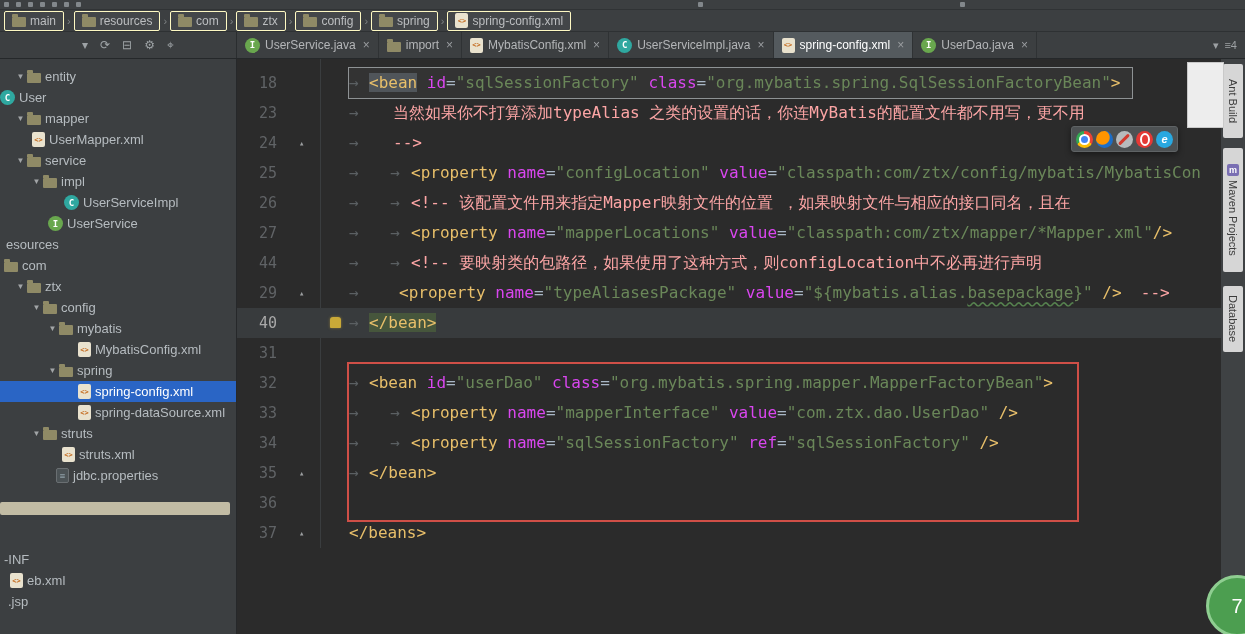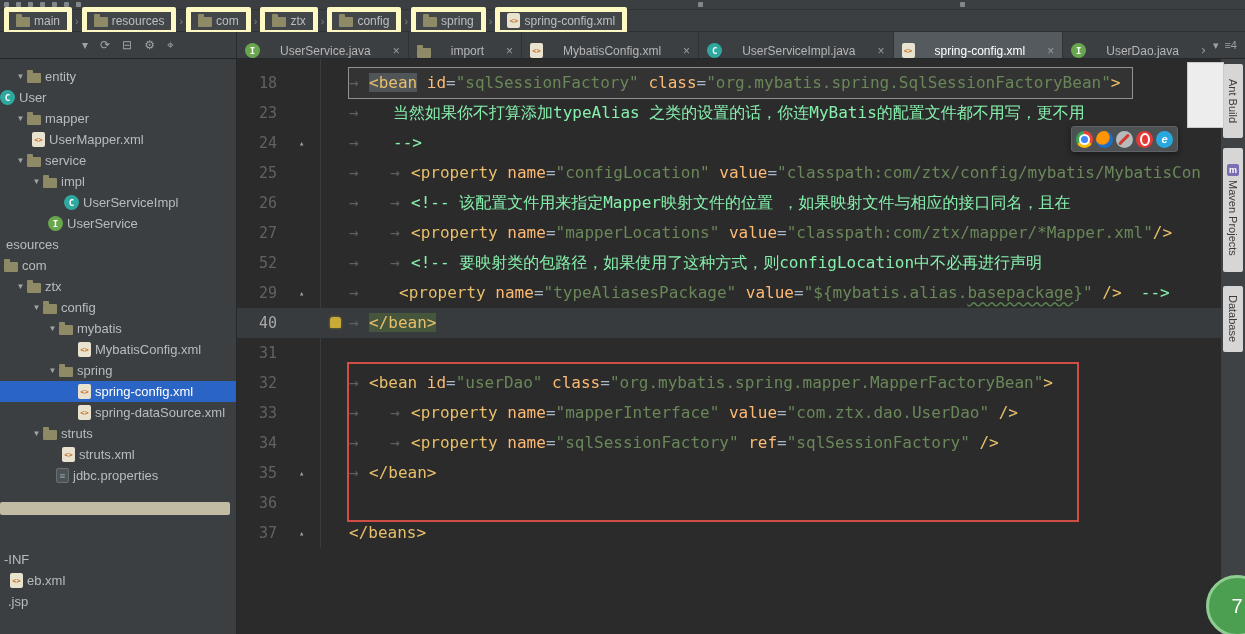--- a/index.html
+++ b/index.html
@@ -10,31 +10,31 @@
   .topstrip{position:absolute;left:0;top:0;width:100%;height:10px;background:#3C3F41;
             border-bottom:1px solid #303335;display:flex;align-items:center;gap:7px;
             padding-left:4px;box-sizing:border-box;z-index:3}
   .tsq{width:5px;height:5px;background:#9aa0a4;opacity:.75;border-radius:1px;flex:none}
 
   
   .crumbs{position:absolute;left:0;top:10px;width:100%;height:22px;background:#3C3F41;
           border-bottom:1px solid #2e3133;display:flex;align-items:center;gap:2px;
           padding-left:4px;box-sizing:border-box;z-index:3}
   .crumb{display:flex;align-items:center;gap:4px;height:16px;padding:1px 7px;
-         border:5px solid #fef9c3;border-radius:2px;background:#434649;color:#bcbec0;font-size:12px}
+         border:1px solid #fef9c3;border-radius:2px;background:#434649;color:#bcbec0;font-size:12px}
   .crumb-sep{color:#7d8183;font-size:11px;margin:0 1px}
 
   
   .row2{position:absolute;left:0;top:32px;width:100%;height:26px;background:#3C3F41;
         border-bottom:1px solid #25282a;display:flex;z-index:3}
   .ptool{width:237px;flex:none;display:flex;align-items:center;gap:12px;color:#9DA2A5;
          font-size:12px;padding-left:82px;box-sizing:border-box;border-right:1px solid #2a2d2f}
   .ptool span{cursor:default}
   .tabs{display:flex;flex:1;height:100%;overflow:hidden}
-  .tab{display:flex;align-items:flex-end;gap:20px;padding:0 8px;font-size:12px;color:#b4b6b8;
+  .tab{display:flex;align-items:center;gap:5px;padding:0 8px;font-size:12px;color:#b4b6b8;
        border-right:1px solid #2f3234;background:#3C3F41;white-space:nowrap}
   .tab.active{background:#545a5e;color:#fff}
   .tab-close{color:#9a9da0;font-size:12px;margin-left:2px}
   .tabs-right{display:flex;align-items:center;gap:6px;padding:0 8px;color:#9da1a4;font-size:11px}
 
   
   .ic{flex:none;display:inline-flex;align-items:center;justify-content:center;
       font-family:"DejaVu Sans Mono",monospace}
   .ic-folder{width:14px;height:10px;background:#8f8a66;border-radius:1px;position:relative;margin-top:3px}
   .ic-folder::before{content:"";position:absolute;top:-3px;left:0;width:6px;height:3px;
@@ -73,25 +73,25 @@
   .line.cur .lnum{color:#a9a9a9}
   .gslot{width:58px;flex:none;position:relative}
   .fold{position:absolute;left:8px;top:2px;color:#9a9d9f;font-size:9px;line-height:26px}
   .bulb{position:absolute;right:8px;top:9px;width:11px;height:11px;background:#C9A938;
         border-radius:3px 3px 1px 1px;box-shadow:0 0 3px #c9a93888}
   .code{white-space:pre;color:#A9B7C6;flex:1;overflow:hidden}
   .line.boxed .code{flex:none;outline:1px solid #8e9294;background:rgba(255,255,255,.04);
                     padding-right:12px}
   .tk-ws{display:inline-block;color:#5b6063;word-spacing:22px}
   .tk-tag{color:#E8BF6A}
-  .tk-attr{color:#fdba74}
+  .tk-attr{color:#d946ef}
   .tk-p{color:#A9B7C6}
   .tk-val{color:#6A8759}
   .tk-valu{color:#6A8759;text-decoration:underline wavy #55814e;text-underline-offset:3px}
-  .tk-cmt{color:#86efac}
+  .tk-cmt{color:#fca5a5}
   .tk-sel{background:#50555a}
   .tk-hl{background:#46563c}
   .redbox{position:absolute;left:110px;top:304px;width:728px;height:156px;
           border:2px solid #cf4f47;pointer-events:none;z-index:5}
 
   
   .stripe{position:absolute;left:1221px;top:58px;width:24px;height:576px;background:#3F4244;
           display:flex;flex-direction:column;align-items:center;z-index:2}
   .vchip{background:#D6D6D6;color:#3c3c3c;width:20px;border-radius:2px;display:flex;
          flex-direction:column;align-items:center;justify-content:center;gap:4px;flex:none}
@@ -360,21 +360,21 @@
         <span class="lnum">26</span>
         <span class="gslot"></span>
         <div class="code"><span class="tk-ws" style="width: 62px;">→ →</span><span class="tk-cmt">&lt;!-- 该配置文件用来指定Mapper映射文件的位置 ，如果映射文件与相应的接口同名，且在</span></div>
       </div>
       <div class="line">
         <span class="lnum">27</span>
         <span class="gslot"></span>
         <div class="code"><span class="tk-ws" style="width: 62px;">→ →</span><span class="tk-tag">&lt;property</span><span class="tk-p"> </span><span class="tk-attr">name</span><span class="tk-p">=</span><span class="tk-val">"mapperLocations"</span><span class="tk-p"> </span><span class="tk-attr">value</span><span class="tk-p">=</span><span class="tk-val">"classpath:com/ztx/mapper/*Mapper.xml"</span><span class="tk-tag">/&gt;</span></div>
       </div>
       <div class="line">
-        <span class="lnum">52</span>
+        <span class="lnum">44</span>
         <span class="gslot"></span>
         <div class="code"><span class="tk-ws" style="width: 62px;">→ →</span><span class="tk-cmt">&lt;!-- 要映射类的包路径，如果使用了这种方式，则configLocation中不必再进行声明</span></div>
       </div>
       <div class="line">
         <span class="lnum">29</span>
         <span class="gslot">
           <span class="fold">▴</span>
         </span>
         <div class="code"><span class="tk-ws" style="width: 50px;">→</span><span class="tk-tag">&lt;property</span><span class="tk-p"> </span><span class="tk-attr">name</span><span class="tk-p">=</span><span class="tk-val">"typeAliasesPackage"</span><span class="tk-p"> </span><span class="tk-attr">value</span><span class="tk-p">=</span><span class="tk-val">"${mybatis.alias.</span><span class="tk-valu">basepackage</span><span class="tk-val">}"</span><span class="tk-p"> </span><span class="tk-tag">/&gt;</span><span class="tk-p">  </span><span class="tk-cmt">--&gt;</span></div>
       </div>

